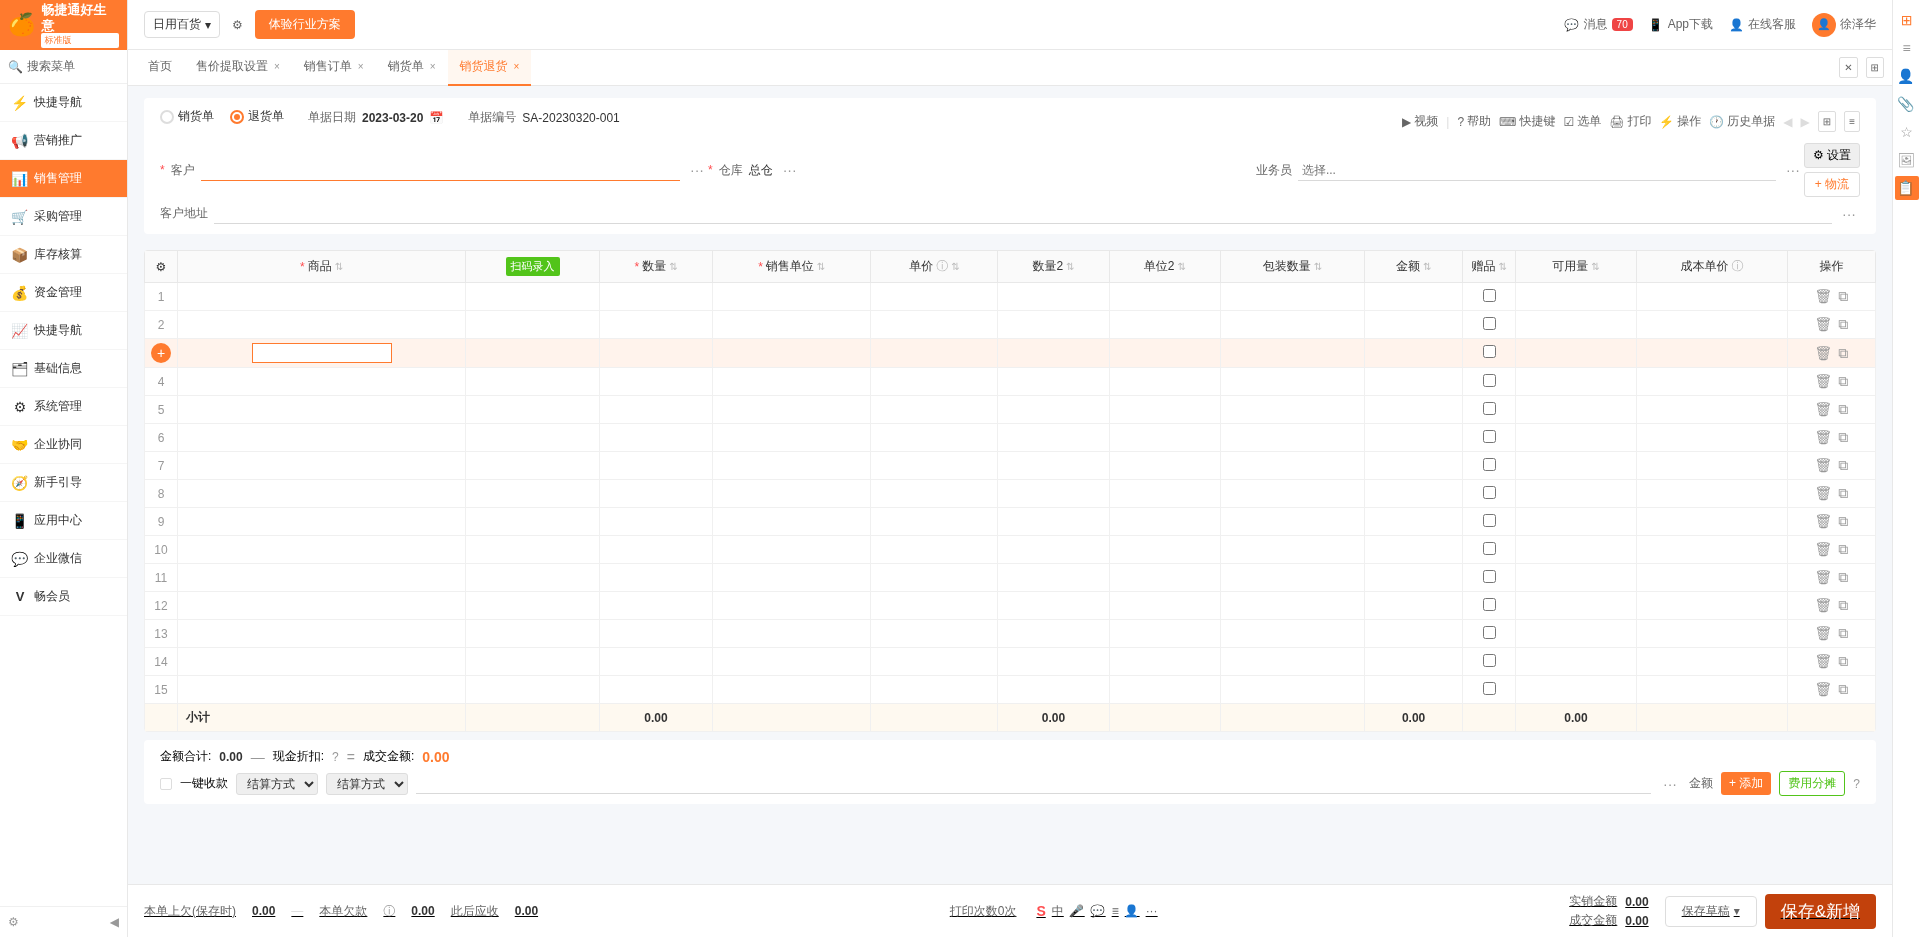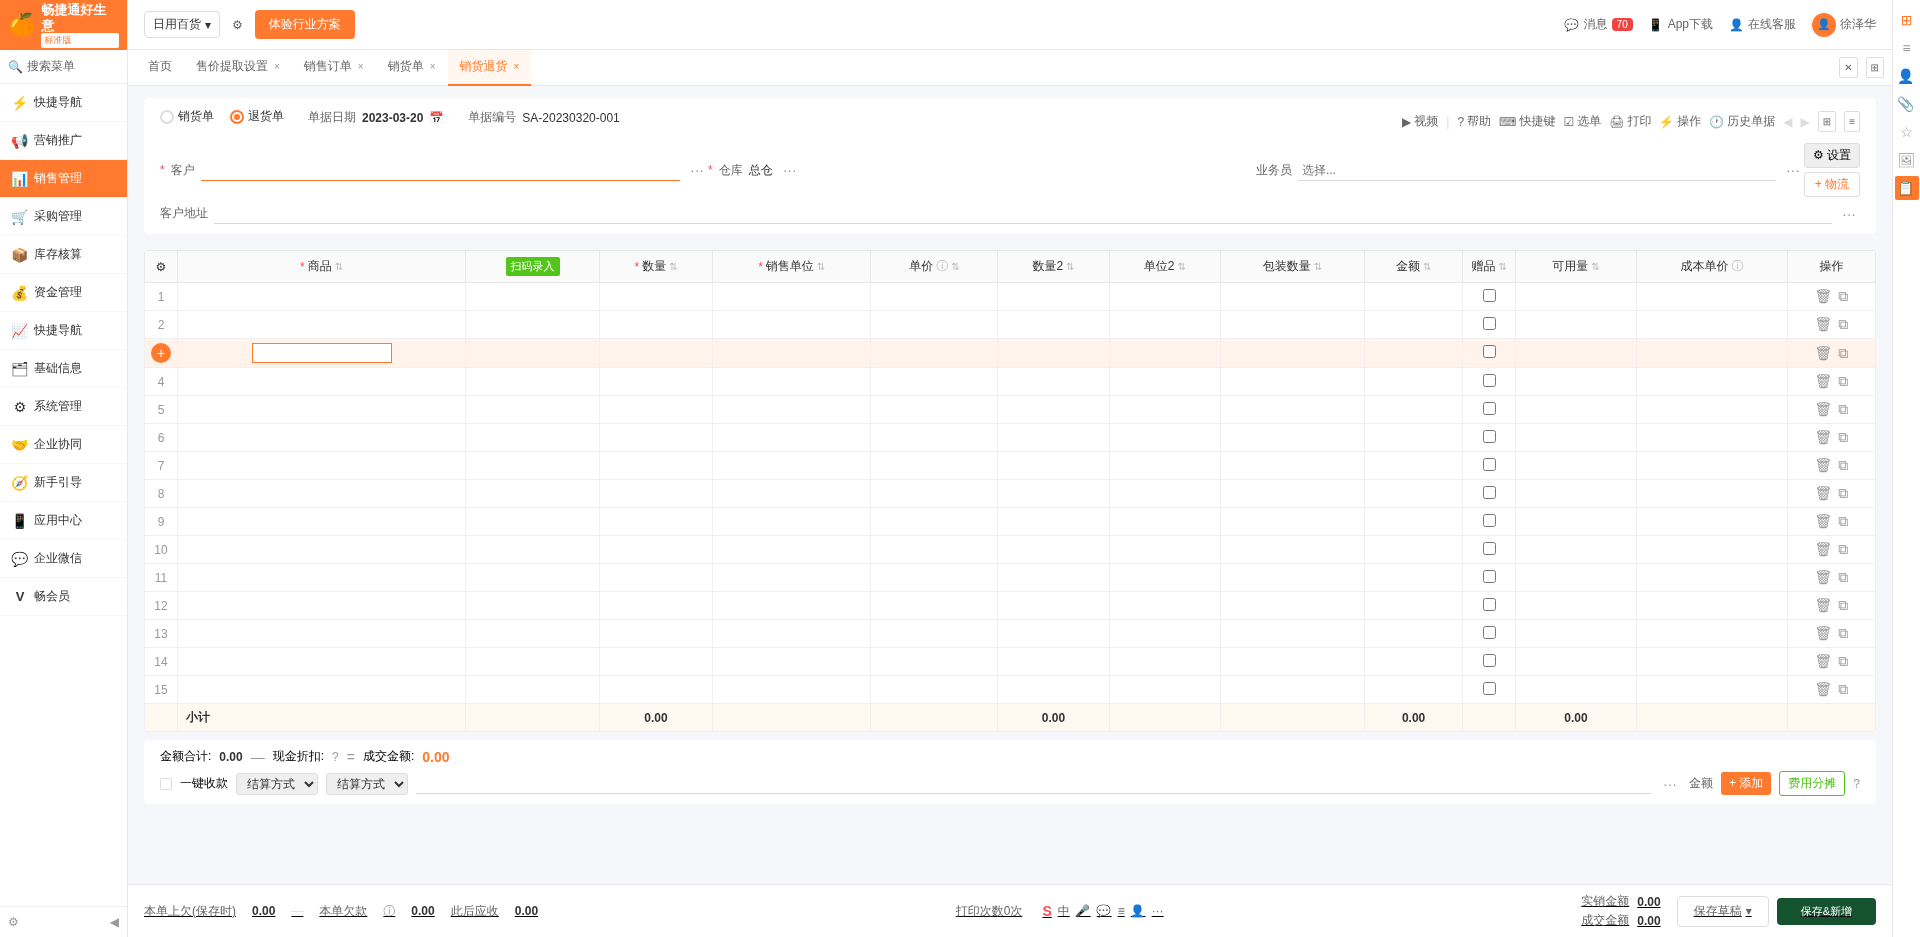--- a/index.html
+++ b/index.html
@@ -80,21 +80,21 @@
 
     
     .footer { background: #fff; border-top: 1px solid #e8e8e8; padding: 8px 16px; display: flex; align-items: center; justify-content: space-between; text-decoration: underline; }
     .footer-left { display: flex; align-items: center; gap: 16px; color: #666; font-size: 12px; }
     .footer-middle { display: flex; align-items: center; gap: 4px; color: #666; font-size: 12px; }
     .footer-right { display: flex; align-items: center; gap: 8px; }
     .summary-box { display: flex; flex-direction: column; align-items: flex-end; gap: 2px; margin-right: 8px; font-size: 12px; }
     .summary-row { display: flex; align-items: center; gap: 8px; color: #666; }
     .summary-value { color: #333; font-weight: bold; }
     .btn-save-draft { border: 1px solid #ddd; background: #fff; padding: 6px 16px; border-radius: 4px; cursor: pointer; font-size: 13px; color: #666; display: flex; align-items: center; gap: 4px; }
-    .btn-save-new { background: #14532d; color: #fff; border: none; padding: 6px 24px; border-radius: 4px; cursor: pointer; font-size: 11px; }
+    .btn-save-new { background: #c2410c; color: #fff; border: none; padding: 6px 16px; border-radius: 4px; cursor: pointer; font-size: 17px; }
 
     
     .right-sidebar { width: 28px; background: #fff; border-left: 1px solid #e8e8e8; display: flex; flex-direction: column; align-items: center; padding: 8px 0; gap: 4px; flex-shrink: 0; }
     .right-sidebar-btn { width: 24px; height: 24px; display: flex; align-items: center; justify-content: center; cursor: pointer; color: #999; font-size: 14px; border-radius: 2px; }
     .right-sidebar-btn.active { color: #ff7a2e; }
 
     
     .active-orange-btn { background: #ff7a2e; color: #fff; border-radius: 2px; }
 
     

